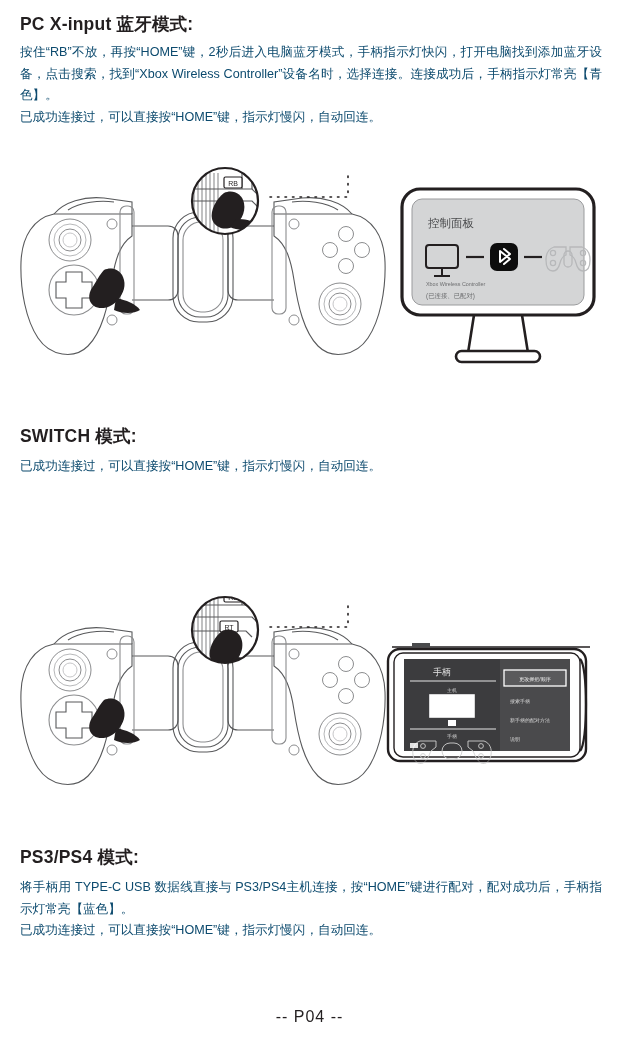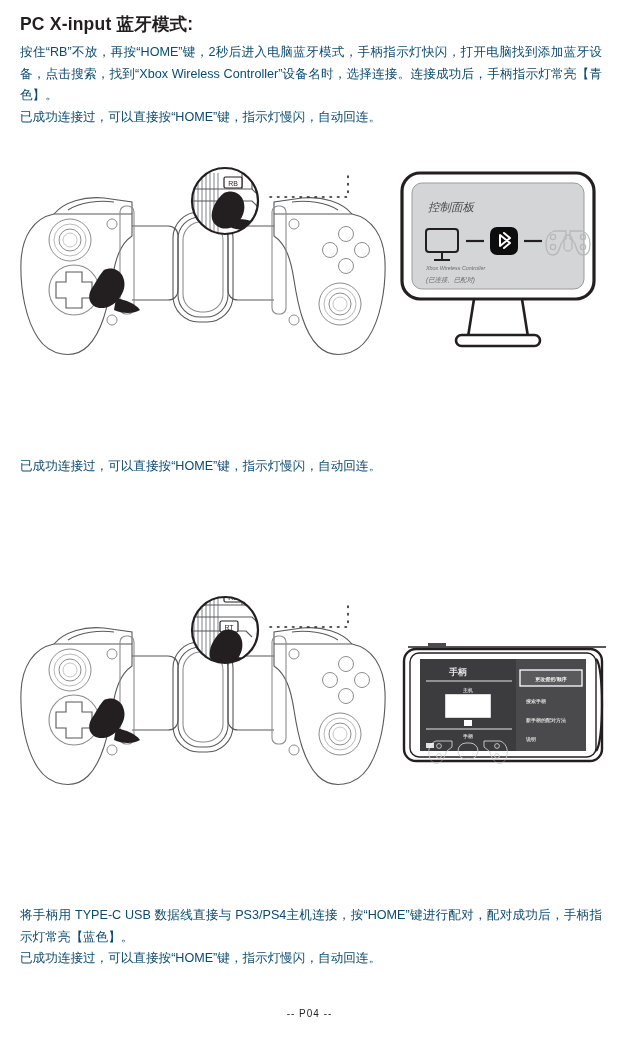--- a/index.html
+++ b/index.html
@@ -33,34 +33,34 @@
     text-align:justify;
     text-justify:inter-character;
   }
   .body-text p{margin:0;}
 
   .footer{
     position:absolute;
     left:0;right:0;
     top:1008px;
     text-align:center;
-    font-size:10px;
+    font-size:16px;
     letter-spacing:1px;
     color:#231f20;
   }
 
   
   .ctrl-wrap{position:absolute;left:8px;width:390px;height:215px;}
   .ctrl-wrap svg{display:block;}
 
   
   .monitor-wrap{position:absolute;left:396px;width:216px;height:190px;}
 
   
-  .switch-wrap{position:absolute;left:400px;width:216px;height:160px;font-weight:bold;}
+  .switch-wrap{position:absolute;left:384px;width:216px;height:160px;}
 
   .zoom-callout{position:absolute;}
 </style>
 </head>
 <body>
 
 <div class="page">
 
   <div class="sect-title" style="top:12px;">PC X-input 蓝牙模式:</div>
 
@@ -179,21 +179,21 @@
 
         <g>
           <path d="M44 30 C52 26 62 30 64 40 C66 50 60 60 52 64 C44 68 34 64 32 56 C30 48 36 36 44 30 Z" fill="#231f20"></path>
           <path d="M56 56 C66 56 74 58 78 62 C70 68 58 68 50 64 Z" fill="#231f20"></path>
         </g>
       </g>
       <circle cx="45" cy="38" r="33" fill="none" stroke="#231f20" stroke-width="2.2"></circle>
     </svg>
   </div>
 
-  <div class="monitor-wrap" style="top:167px;font-style:italic;">
+  <div class="monitor-wrap" style="top:183px;">
     <svg width="216" height="190" viewBox="0 0 216 190">
 
       <rect x="6" y="6" width="192" height="126" rx="18" fill="#ffffff" stroke="#231f20" stroke-width="3.2"></rect>
 
       <rect x="16" y="16" width="172" height="106" rx="10" fill="#d4d5d6" stroke="#9a9b9d" stroke-width="1"></rect>
 
       <path d="M78 132 L72 170 M126 132 L132 170" stroke="#231f20" stroke-width="2.6" fill="none"></path>
       <rect x="60" y="168" width="84" height="11" rx="5.5" fill="#ffffff" stroke="#231f20" stroke-width="2.6"></rect>
 
       <text x="32" y="44" font-family="Liberation Sans, sans-serif" font-size="11.5" fill="#4a4b4d">控制面板</text>
@@ -226,20 +226,21 @@
           <circle cx="157" cy="80" r="2.6"></circle>
         <circle cx="187" cy="70" r="2.6"></circle>
           <circle cx="187" cy="80" r="2.6"></circle>
       </g>
 
       <text x="30" y="103" font-family="Liberation Sans, sans-serif" font-size="5.4" fill="#6c6d6f">Xbox Wireless Controller</text>
       <text x="30" y="115" font-family="Liberation Sans, sans-serif" font-size="6.4" fill="#6c6d6f">(已连接、已配对)</text>
     </svg>
   </div>
 
+  <div class="sect-title" style="top:424px;">SWITCH 模式:</div>
 
   <div class="body-text" style="top:456px;">
     <p>已成功连接过，可以直接按“HOME”键，指示灯慢闪，自动回连。</p>
   </div>
 
   <div class="ctrl-wrap" style="top:592px;">
     <svg width="390" height="215" viewBox="0 0 390 215">
       <g fill="none" stroke="#58595b" stroke-width="1.1">
         <path d="M46 52 C26 56 14 74 13 100 C12 128 18 158 30 176 C42 194 66 198 80 184 C94 170 100 144 104 118
                  C107 98 112 82 124 74 L124 52 Z"></path>
@@ -382,21 +383,22 @@
         <text x="151" y="56" font-family="Liberation Sans, sans-serif" font-size="5" fill="#ededed" text-anchor="middle">更改握把/顺序</text>
       </g>
       <text x="126" y="78" font-family="Liberation Sans, sans-serif" font-size="5" fill="#d6d6d6">搜索手柄</text>
       <text x="126" y="97" font-family="Liberation Sans, sans-serif" font-size="5" fill="#d6d6d6">新手柄的配对方法</text>
       <text x="126" y="116" font-family="Liberation Sans, sans-serif" font-size="5" fill="#d6d6d6">说明</text>
 
       <path d="M16 136 L190 136" stroke="#231f20" stroke-width="1.2" fill="none"></path>
     </svg>
   </div>
 
-
-  <div class="body-text" style="top:877px;margin-top:28px;">
+  <div class="sect-title" style="top:845px;">PS3/PS4 模式:</div>
+
+  <div class="body-text" style="top:877px;">
     <p>将手柄用 TYPE-C USB 数据线直接与 PS3/PS4主机连接，按“HOME”键进行配对，配对成功后，手柄指示灯常亮【蓝色】。</p>
     <p>已成功连接过，可以直接按“HOME”键，指示灯慢闪，自动回连。</p>
   </div>
 
   <div class="footer">--  P04  --</div>
 
 </div>
 
 </body></html>

